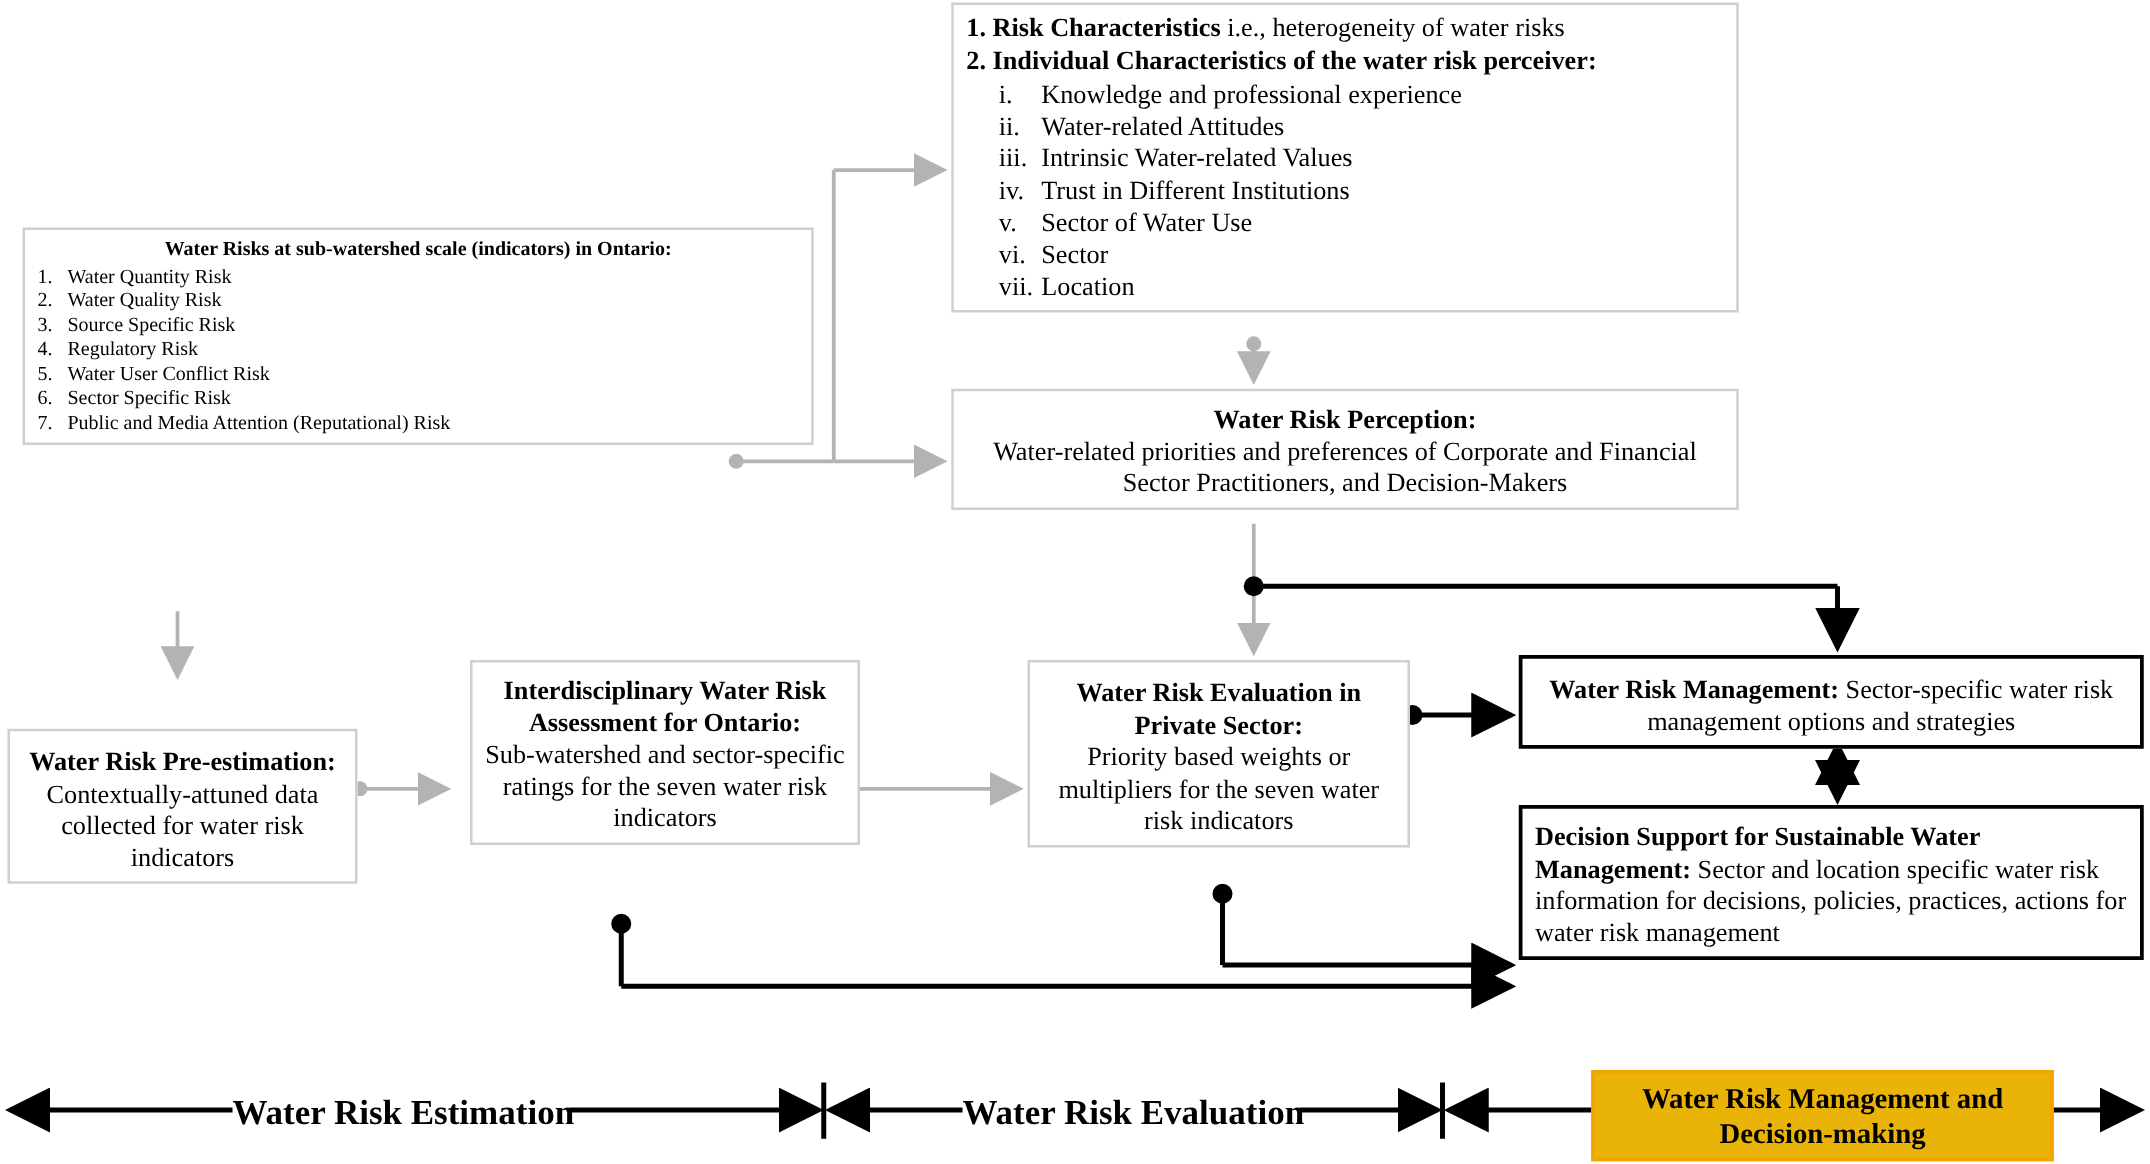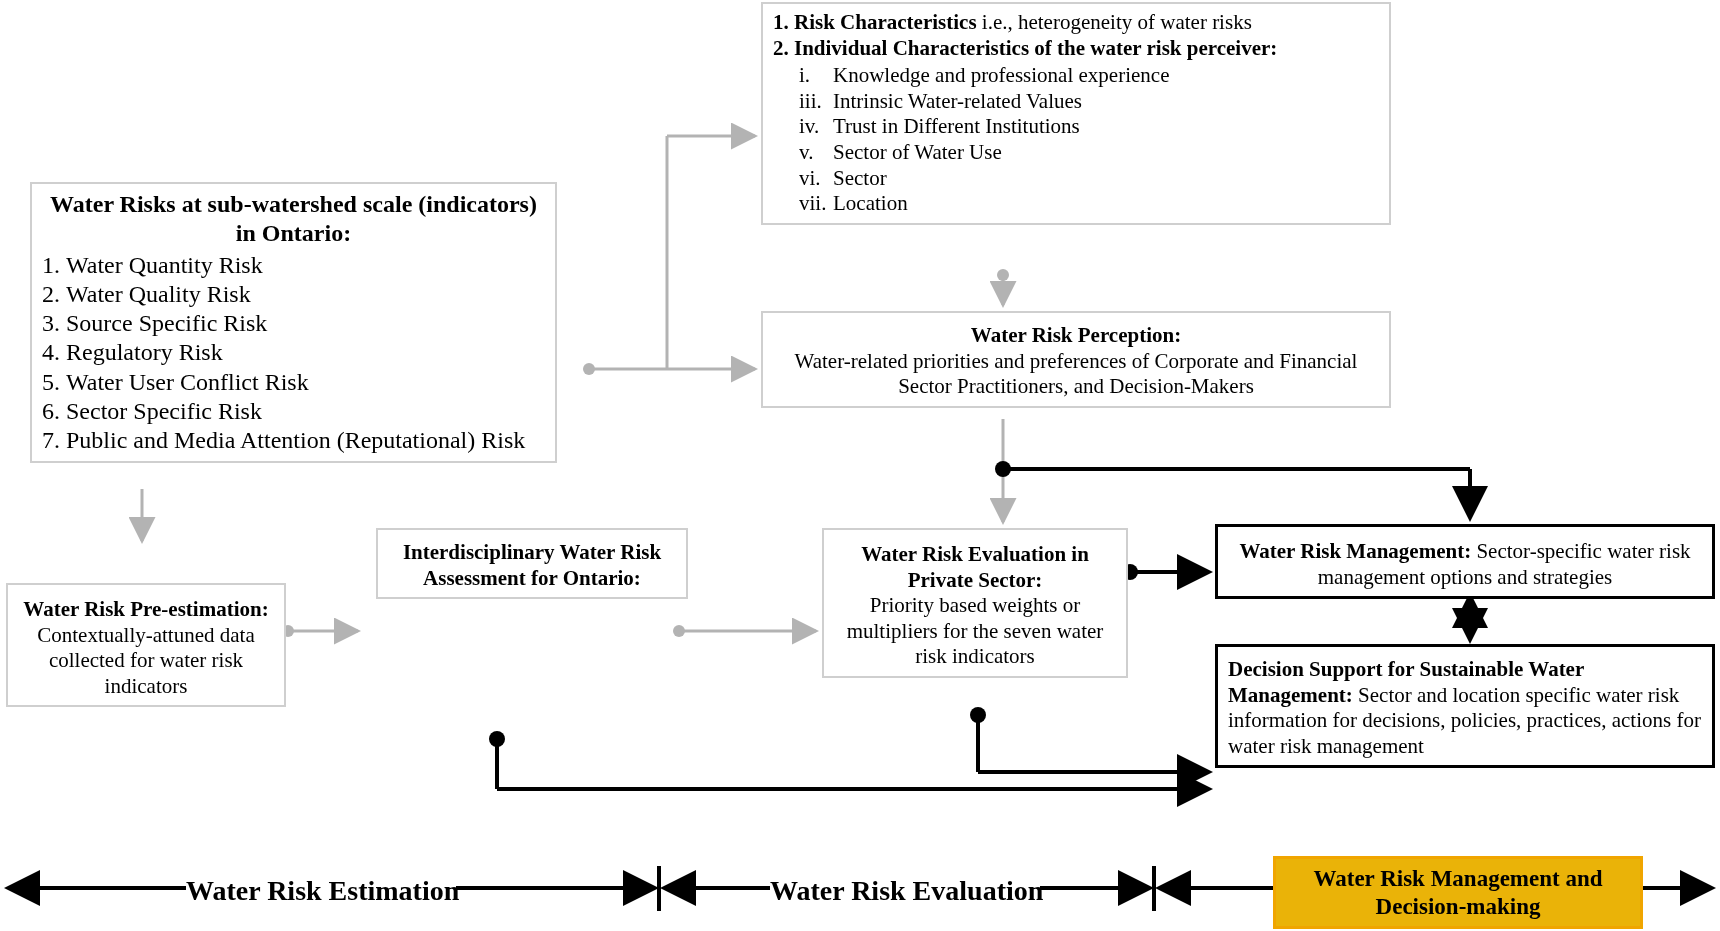--- a/index.html
+++ b/index.html
@@ -70,23 +70,22 @@
   }
   #box-characteristics .roman .rn {
     display: inline-block;
     width: 34px;
     flex: 0 0 34px;
   }
 
   #box-risks {
     left: 18px;
     top: 182px;
-    width: 527px;
-    font-size: 24px;
-    margin-left: 12px;
+    width: 633px;
+    font-size: 16px;
   }
   #box-risks .hd {
     text-align: center;
     font-weight: bold;
     margin-bottom: 2px;
   }
   #box-risks ol.num {
     margin: 0;
     padding: 0;
     list-style: none;
@@ -282,20 +281,24 @@
     <div class="line1">
       <span class="ttl">1. Risk Characteristics</span><span> i.e., heterogeneity of water risks</span>
     </div>
     <div class="line2 ttl">2. Individual Characteristics of the water risk perceiver:</div>
     <ul class="lst roman">
       <li>
           <span class="rn">i.</span>
           <span>Knowledge and professional experience</span>
         </li>
       <li>
+          <span class="rn">ii.</span>
+          <span>Water-related Attitudes</span>
+        </li>
+      <li>
           <span class="rn">iii.</span>
           <span>Intrinsic Water-related Values</span>
         </li>
       <li>
           <span class="rn">iv.</span>
           <span>Trust in Different Institutions</span>
         </li>
       <li>
           <span class="rn">v.</span>
           <span>Sector of Water Use</span>
@@ -350,20 +353,21 @@
     <div>Water-related priorities and preferences of Corporate and Financial Sector Practitioners, and Decision-Makers</div>
   </div>
 
   <div class="box gray" id="box-preestimation">
     <div class="ttl">Water Risk Pre-estimation:</div>
     <div>Contextually-attuned data collected for water risk indicators</div>
   </div>
 
   <div class="box gray" id="box-interdisciplinary">
     <div class="ttl">Interdisciplinary Water Risk Assessment for Ontario:</div>
+    <div>Sub-watershed and sector-specific ratings for the seven water risk indicators</div>
   </div>
 
   <div class="box gray" id="box-evaluation">
     <div class="ttl">Water Risk Evaluation in Private Sector:</div>
     <div>Priority based weights or multipliers for the seven water risk indicators</div>
   </div>
 
   <div class="box black" id="box-management">
     <div>
       <span class="ttl">Water Risk Management:</span><span> Sector-specific water risk management options and strategies</span>

